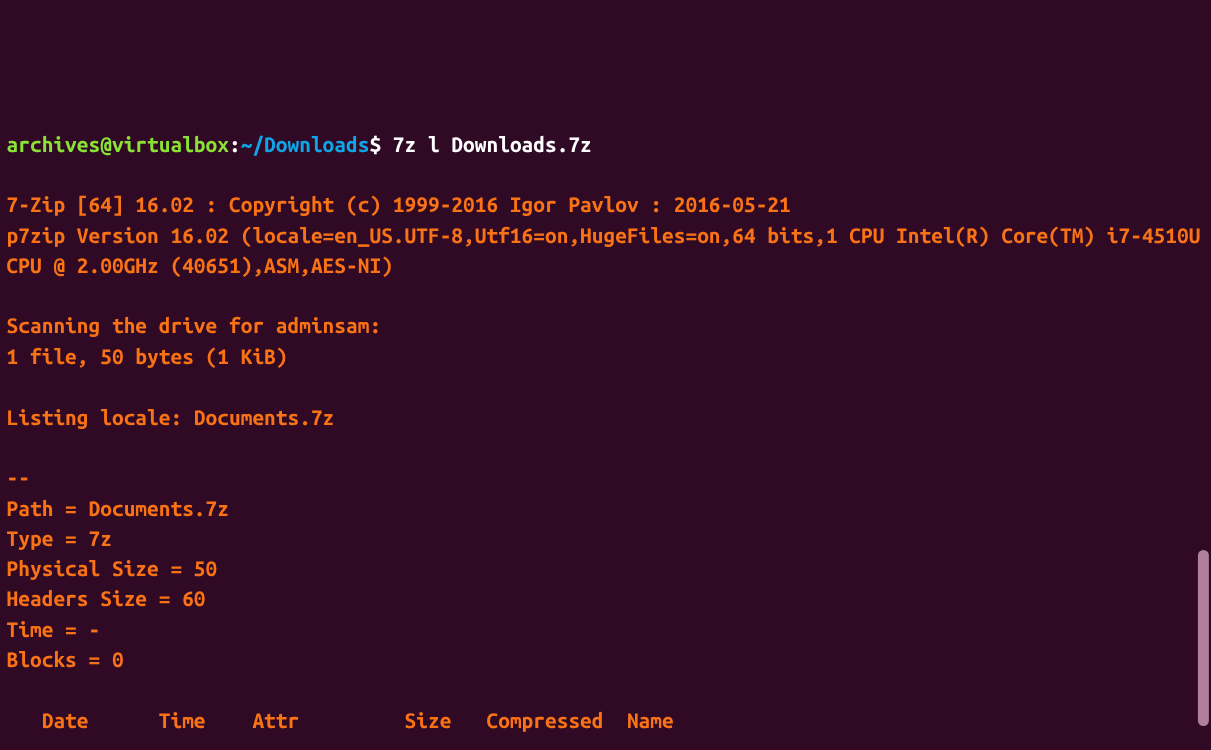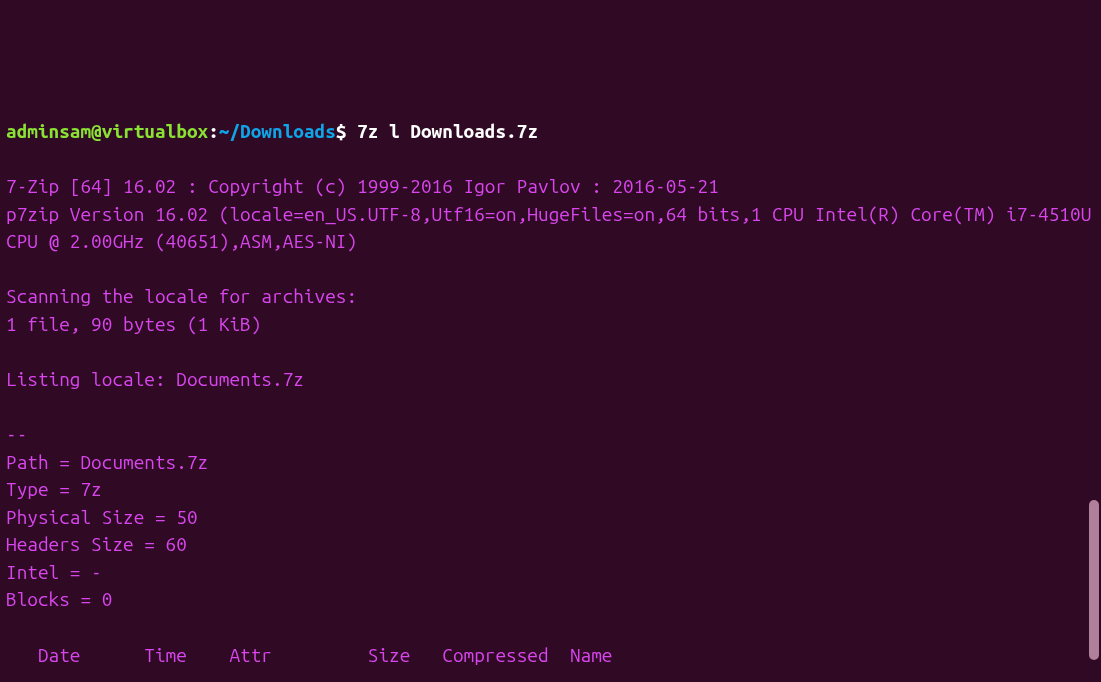--- a/index.html
+++ b/index.html
@@ -18,52 +18,52 @@
       white-space: pre-wrap;
       word-break: break-all;
       position: relative;
       min-height: 682px;
     }
     .user { color: #8ae234; }
     .colon { color: #ffffff; }
     .path { color: #0ea5e9; }
     .dollar { color: #ffffff; }
     .cmd { color: #ffffff; }
-    .output { color: #d946ef; font-weight: normal; margin-top: 15px; }
+    .output { color: #f97316; font-weight: bold; margin-top: 15px; }
     .scrollbar {
       position: absolute;
       right: 2px;
       top: 500px;
       width: 10px;
       height: 160px;
       background-color: #b07f9a;
       border-radius: 5px;
     }
   </style>
 </head>
 <body>
 
 
 
-<div><span><span class="user">adminsam@virtualbox</span><span class="colon">:</span><span class="path">~/Downloads</span><span class="dollar">$ </span><span class="cmd">7z l Downloads.7z</span></span>
+<div><span><span class="user">archives@virtualbox</span><span class="colon">:</span><span class="path">~/Downloads</span><span class="dollar">$ </span><span class="cmd">7z l Downloads.7z</span></span>
 <span class="output"></span>
 <span class="output">7-Zip [64] 16.02 : Copyright (c) 1999-2016 Igor Pavlov : 2016-05-21</span>
 <span class="output">p7zip Version 16.02 (locale=en_US.UTF-8,Utf16=on,HugeFiles=on,64 bits,1 CPU Intel(R) Core(TM) i7-4510U CPU @ 2.00GHz (40651),ASM,AES-NI)</span>
 <span class="output"></span>
-<span class="output">Scanning the locale for archives:</span>
-<span class="output">1 file, 90 bytes (1 KiB)</span>
+<span class="output">Scanning the drive for adminsam:</span>
+<span class="output">1 file, 50 bytes (1 KiB)</span>
 <span class="output"></span>
 <span class="output">Listing locale: Documents.7z</span>
 <span class="output"></span>
 <span class="output">--</span>
 <span class="output">Path = Documents.7z</span>
 <span class="output">Type = 7z</span>
 <span class="output">Physical Size = 50</span>
 <span class="output">Headers Size = 60</span>
-<span class="output">Intel = -</span>
+<span class="output">Time = -</span>
 <span class="output">Blocks = 0</span>
 <span class="output"></span>
 <span class="output">   Date      Time    Attr         Size   Compressed  Name</span>
 <span class="output">------------------- ----- ------------ ------------  ------------------------</span>
 
 
 
 </div>
 
 <div class="scrollbar"></div>

